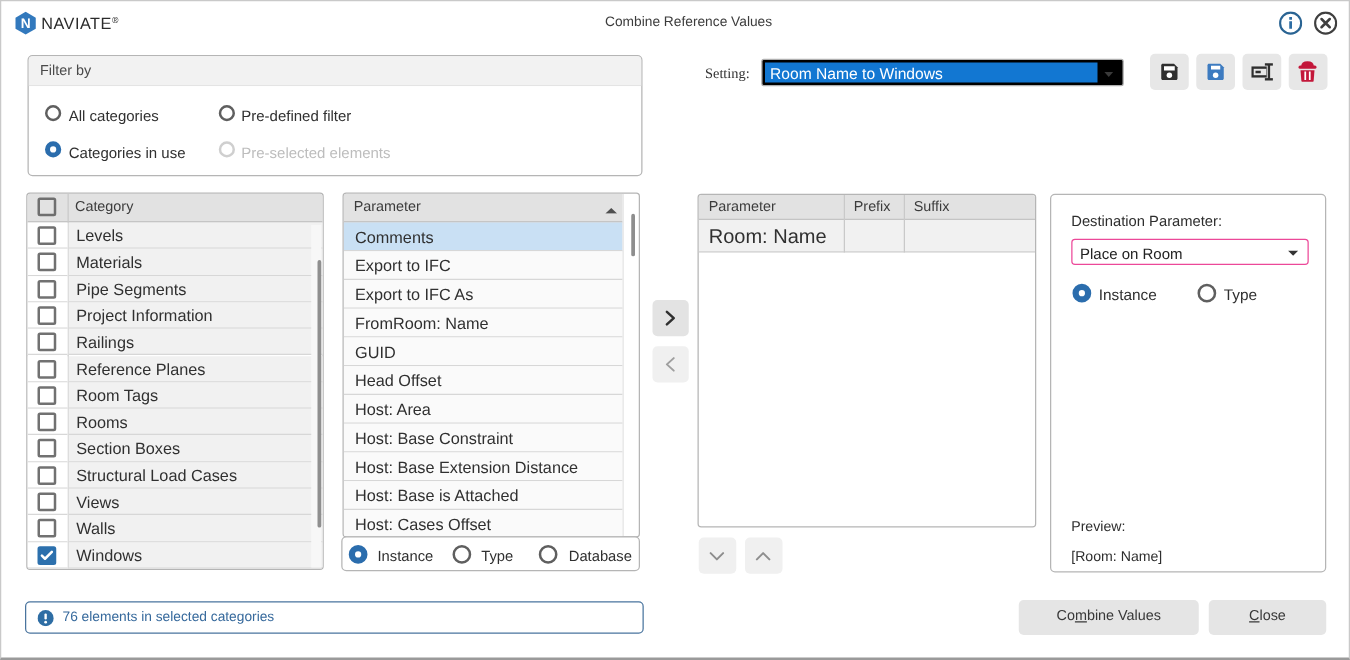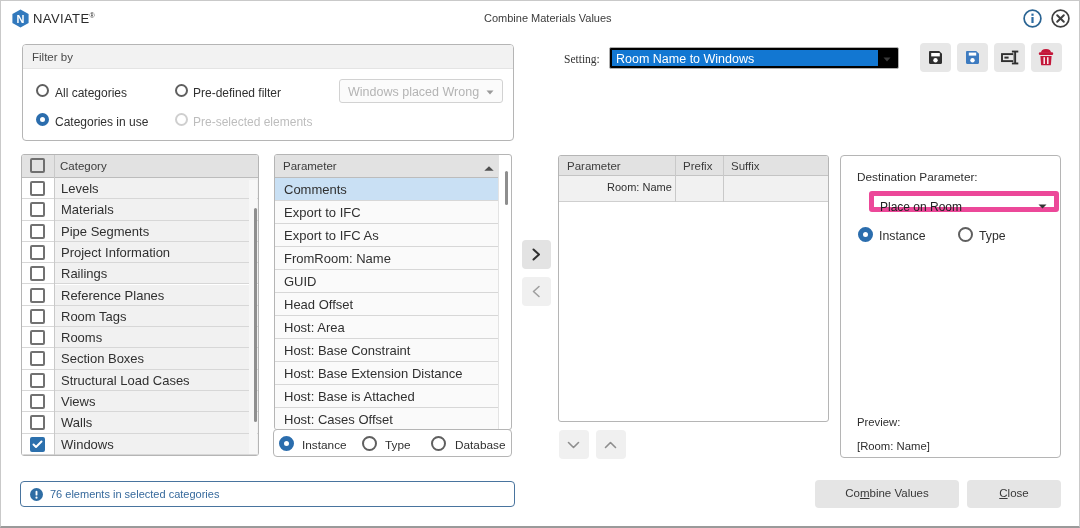--- a/index.html
+++ b/index.html
@@ -23,21 +23,21 @@
 </head>
 <body>
 <div id="win">
 
   <svg class="abs" style="left:11px; top:8px;" width="17" height="19" viewBox="0 0 17 19">
     <polygon points="8.5,0.4 16.6,5.1 16.6,13.9 8.5,18.6 0.4,13.9 0.4,5.1" fill="#3279bd"></polygon>
     <text x="8.5" y="13.6" font-family="Liberation Sans" font-size="11" font-weight="bold" fill="#fff" text-anchor="middle">N</text>
   </svg>
   <div class="lbl" style="left:32px; top:10px; font-size:13px; font-weight:normal; color:#2b2b2b; letter-spacing:0.4px;">NAVIATE<span style="font-size:7px; vertical-align:5px;">®</span></div>
 
-  <div class="lbl" style="left:483px; top:11px; font-size:11px; color:#3c3c3c;">Combine Materials Values</div>
+  <div class="lbl" style="left:483px; top:11px; font-size:11px; color:#3c3c3c;">Combine Reference Values</div>
 
   <svg class="abs" style="left:1022px; top:8px;" width="19" height="19" viewBox="0 0 19 19">
     <circle cx="9.5" cy="9.5" r="8.4" fill="none" stroke="#2a6493" stroke-width="1.7"></circle>
     <rect x="8.4" y="8" width="2.2" height="6" fill="#2e6da4"></rect>
     <rect x="8.4" y="4.6" width="2.2" height="2.2" fill="#2e6da4"></rect>
   </svg>
   <svg class="abs" style="left:1050px; top:8px;" width="19" height="19" viewBox="0 0 19 19">
     <circle cx="9.5" cy="9.5" r="8.4" fill="none" stroke="#3f3f3f" stroke-width="1.7"></circle>
     <path d="M6.2 6.2 L12.8 12.8 M12.8 6.2 L6.2 12.8" stroke="#3f3f3f" stroke-width="2" stroke-linecap="round"></path>
   </svg>
@@ -84,26 +84,20 @@
 
   <div class="box" style="left:21px; top:43px; width:492px; height:97px;">
     <div class="hdrbar" style="height:24px;"></div>
     <div class="lbl" style="left:9px; top:6px; font-size:11.5px; color:#4a4a4a;">Filter by</div>
 
     <div class="radio" style="left:13px; top:39px;"></div>
     <div class="rowtext" style="left:32px; top:41px; font-size:12px;">All categories</div>
     <div class="radio" style="left:152px; top:39px;"></div>
     <div class="rowtext" style="left:170px; top:41px; font-size:12px;">Pre-defined filter</div>
 
-    <div class="abs" style="left:316px; top:34px; width:164px; height:24px; border:1px solid #d2d2d2; border-radius:3px; background:#fbfbfb;">
-      <div class="abs" style="left:8px; top:5px; font-size:12.5px; color:#b4b4b4; white-space:nowrap;">Windows placed Wrong</div>
-      <svg class="abs" style="right:8px; top:10px;" width="8" height="5" viewBox="0 0 8 5">
-          <polygon points="0.5,0.5 7.5,0.5 4,4.5" fill="#9a9a9a"></polygon>
-        </svg>
-    </div>
 
     <div class="radio sel" style="left:13px; top:68px;"></div>
     <div class="rowtext" style="left:32px; top:70px; font-size:12px;">Categories in use</div>
     <div class="radio dis" style="left:152px; top:68px;"></div>
     <div class="rowtext" style="left:170px; top:70px; color:#bdbdbd; font-size:12px;">Pre-selected elements</div>
   </div>
 
   <div class="box" style="left:20px; top:153px; width:238px; height:302px; border-radius:3px; overflow:hidden;" id="cattable">
     <div class="abs" style="left:0; top:0; width:100%; height:23px; background:#e2e2e2; border-bottom:1px solid #bcbcbc;"></div>
     <div class="abs" style="left:32px; top:0; width:1px; height:100%; background:#c9c9c9;"></div>
@@ -224,37 +218,37 @@
   <svg class="abs" style="left:531px; top:284px;" width="9" height="13" viewBox="0 0 9 13">
       <path d="M7 1.5 L1.5 6.5 L7 11.5" fill="none" stroke="#9f9f9f" stroke-width="1.6" stroke-linecap="round" stroke-linejoin="round"></path>
     </svg>
 
   <div class="box" style="left:557px; top:154px; width:271px; height:267px; border-radius:3px; overflow:hidden;">
     <div class="abs" style="left:0; top:0; width:100%; height:20px; background:#e2e2e2; border-bottom:1px solid #c4c4c4;"></div>
     <div class="lbl" style="left:8px; top:4px; font-size:11.5px; color:#3c3c3c;">Parameter</div>
     <div class="lbl" style="left:124px; top:4px; font-size:11.5px; color:#3c3c3c;">Prefix</div>
     <div class="lbl" style="left:172px; top:4px; font-size:11.5px; color:#3c3c3c;">Suffix</div>
     <div class="abs" style="left:0; top:20px; width:100%; height:26px; background:#f1f1f1; border-bottom:1px solid #cfcfcf;"></div>
-    <div class="rowtext" style="left:8px; top:25px; font-size:11px;margin-left:40px;">Room: Name</div>
+    <div class="rowtext" style="left:8px; top:25px; font-size:16px;">Room: Name</div>
     <div class="abs" style="left:116px; top:0; width:1px; height:46px; background:#c9c9c9;"></div>
     <div class="abs" style="left:164px; top:0; width:1px; height:46px; background:#c9c9c9;"></div>
   </div>
 
   <div class="gbtn" style="left:558px; top:429px; width:30px; height:29px; background:#f0f0f0;"></div>
   <svg class="abs" style="left:566px; top:440px;" width="13" height="8" viewBox="0 0 13 8">
       <path d="M1.5 1.5 L6.5 6.5 L11.5 1.5" fill="none" stroke="#8e8e8e" stroke-width="1.6" stroke-linecap="round" stroke-linejoin="round"></path>
     </svg>
   <div class="gbtn" style="left:595px; top:429px; width:30px; height:29px; background:#f0f0f0;"></div>
   <svg class="abs" style="left:603px; top:440px;" width="13" height="8" viewBox="0 0 13 8">
       <path d="M1.5 6.5 L6.5 1.5 L11.5 6.5" fill="none" stroke="#8e8e8e" stroke-width="1.6" stroke-linecap="round" stroke-linejoin="round"></path>
     </svg>
 
   <div class="box" style="left:839px; top:154px; width:221px; height:303px;">
     <div class="lbl" style="left:16px; top:14px; font-size:11.8px; color:#2e2e2e;">Destination Parameter:</div>
-    <div class="abs" style="left:28px; top:35px; width:190px; height:21px; border:5px solid #ec4899; border-radius:3px; background:#fff;">
+    <div class="abs" style="left:16px; top:35px; width:190px; height:21px; border:1px solid #ec4899; border-radius:3px; background:#fff;">
       <div class="abs" style="left:6px; top:4px; font-size:12px; color:#222; white-space:nowrap;">Place on Room</div>
       <svg class="abs" style="right:7px; top:8px;" width="9" height="5" viewBox="0 0 9 5">
           <polygon points="0.5,0.5 8.5,0.5 4.5,4.5" fill="#333"></polygon>
         </svg>
     </div>
     <div class="radio sel" style="left:17px; top:71px; width:15px; height:15px; border-width:5px;"></div>
     <div class="rowtext" style="left:38px; top:73px; font-size:12.3px;">Instance</div>
     <div class="radio" style="left:117px; top:71px; width:15px; height:15px;"></div>
     <div class="rowtext" style="left:138px; top:73px; font-size:12.3px;">Type</div>
     <div class="lbl" style="left:16px; top:260px; font-size:11.3px; color:#2e2e2e;">Preview:</div>

